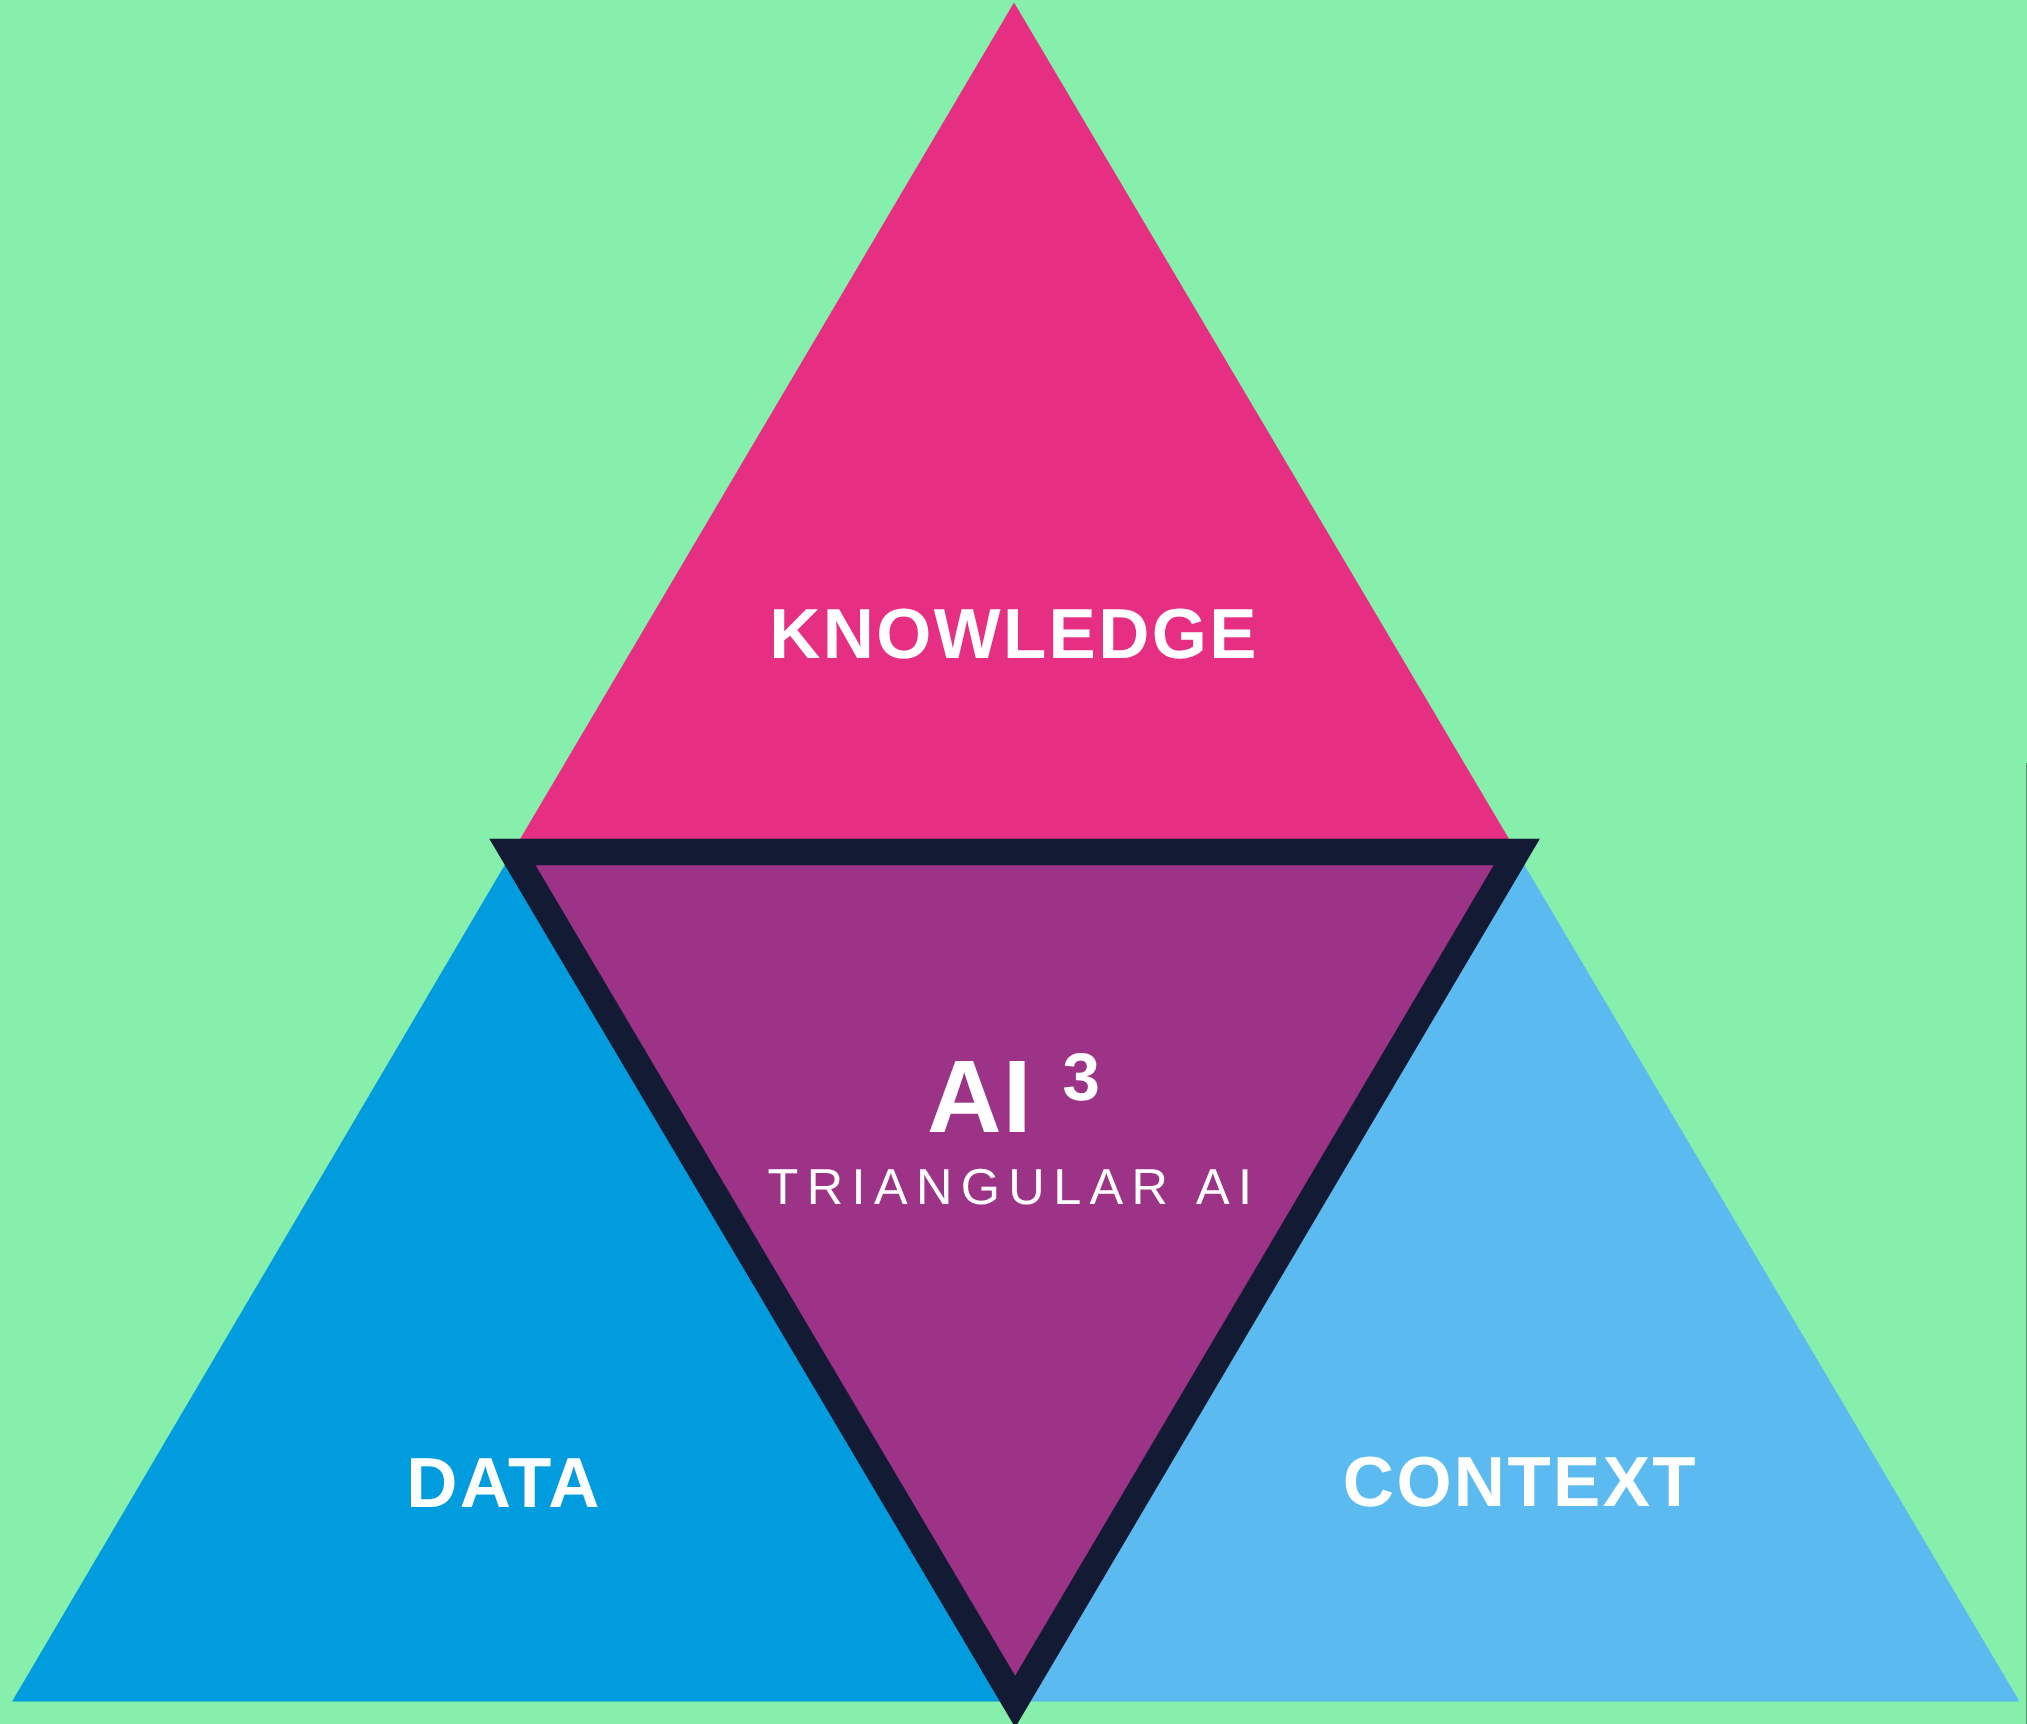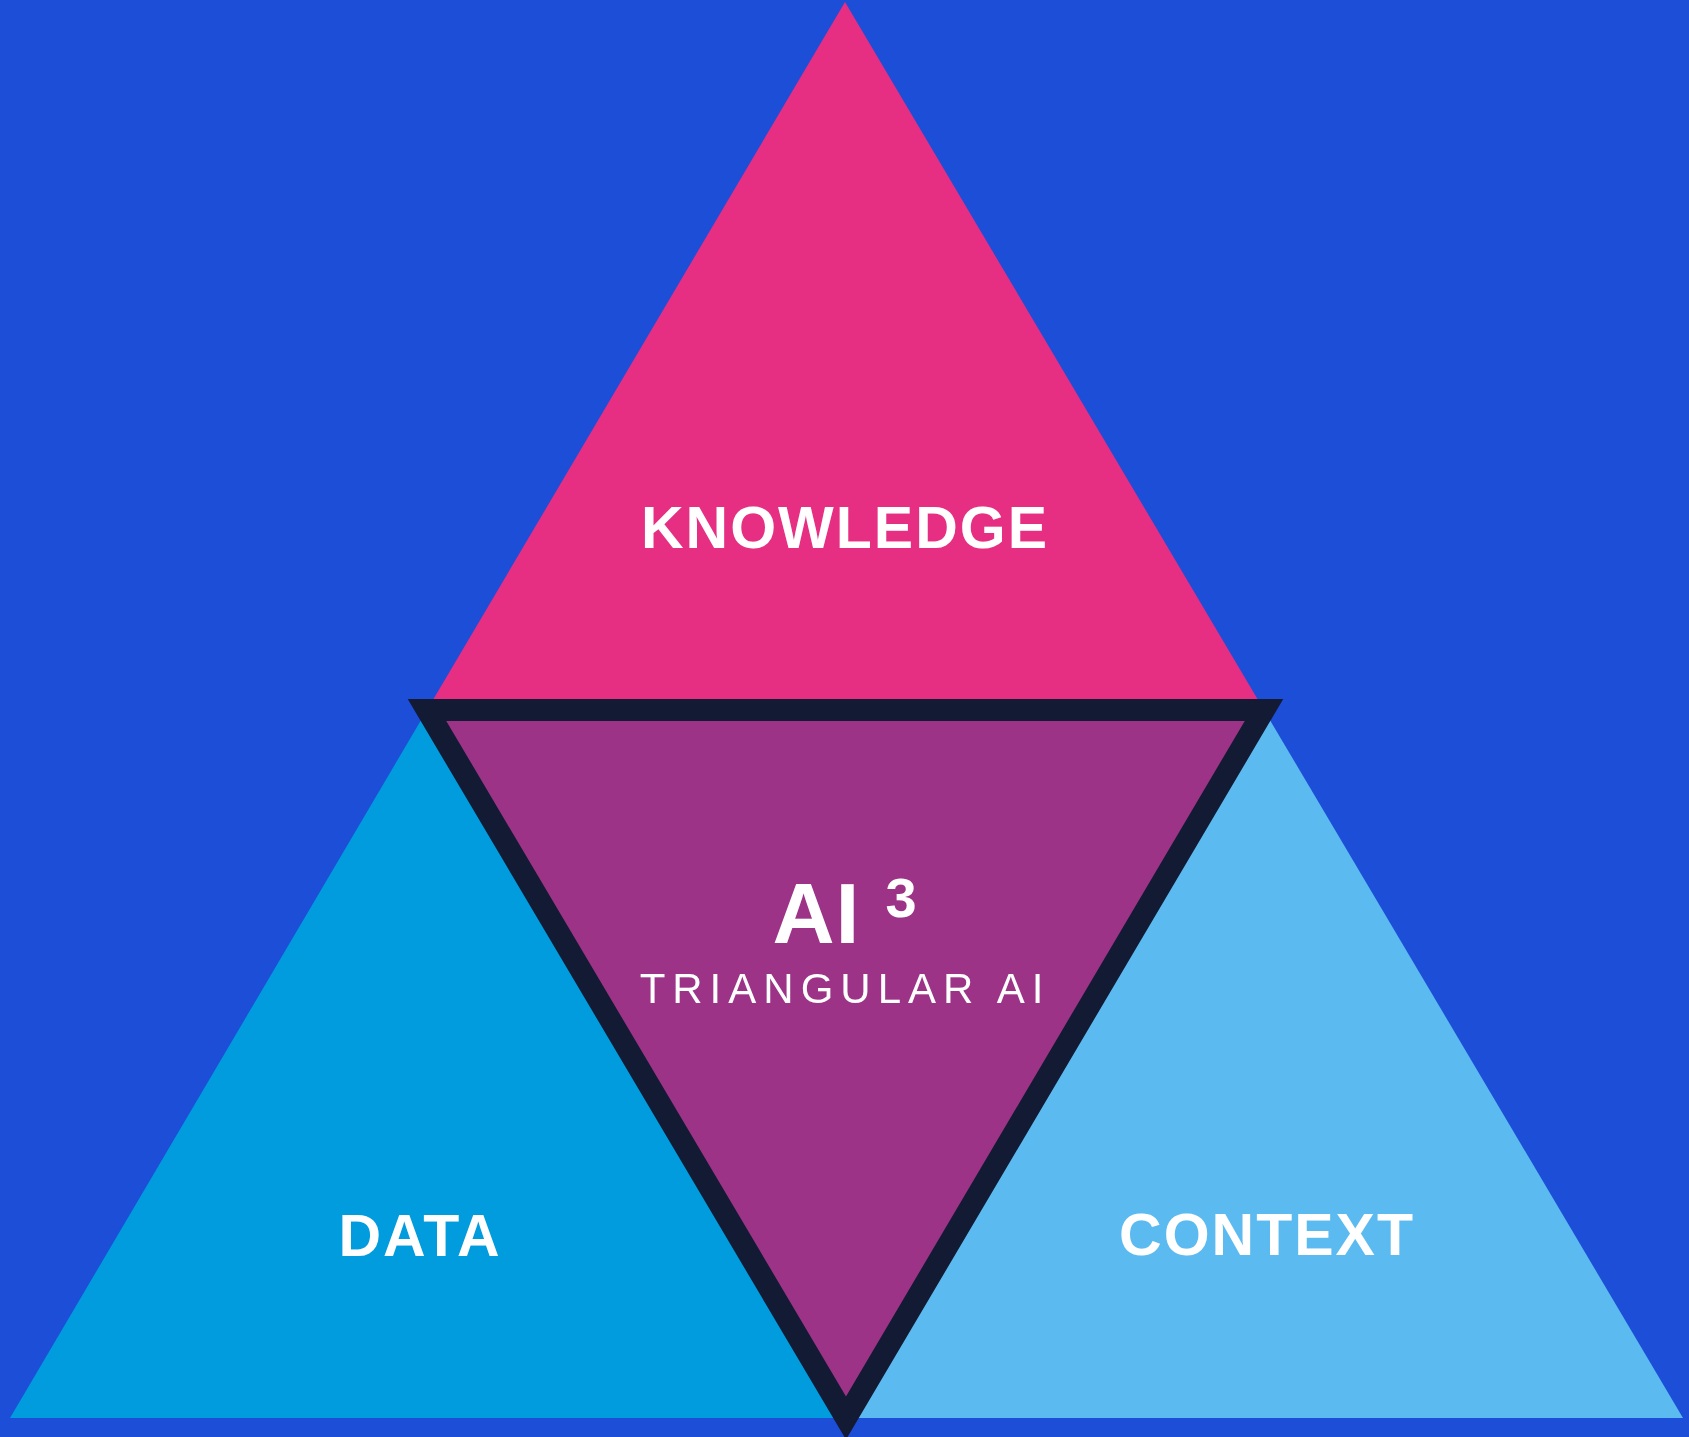--- a/index.html
+++ b/index.html
@@ -4,21 +4,21 @@
 <style>
   html, body {
     margin: 0;
     padding: 0;
     background: #000000;
   }
   .canvas {
     position: relative;
     width: 1689px;
     height: 1437px;
-    background: #1d4ed8;
+    background: #86efac;
     overflow: hidden;
     font-family: "Liberation Sans", sans-serif;
   }
   svg { display: block; }
   .label-lg {
     font-family: "Liberation Sans", sans-serif;
     font-weight: 700;
     font-size: 59px;
     letter-spacing: 2px;
   }

